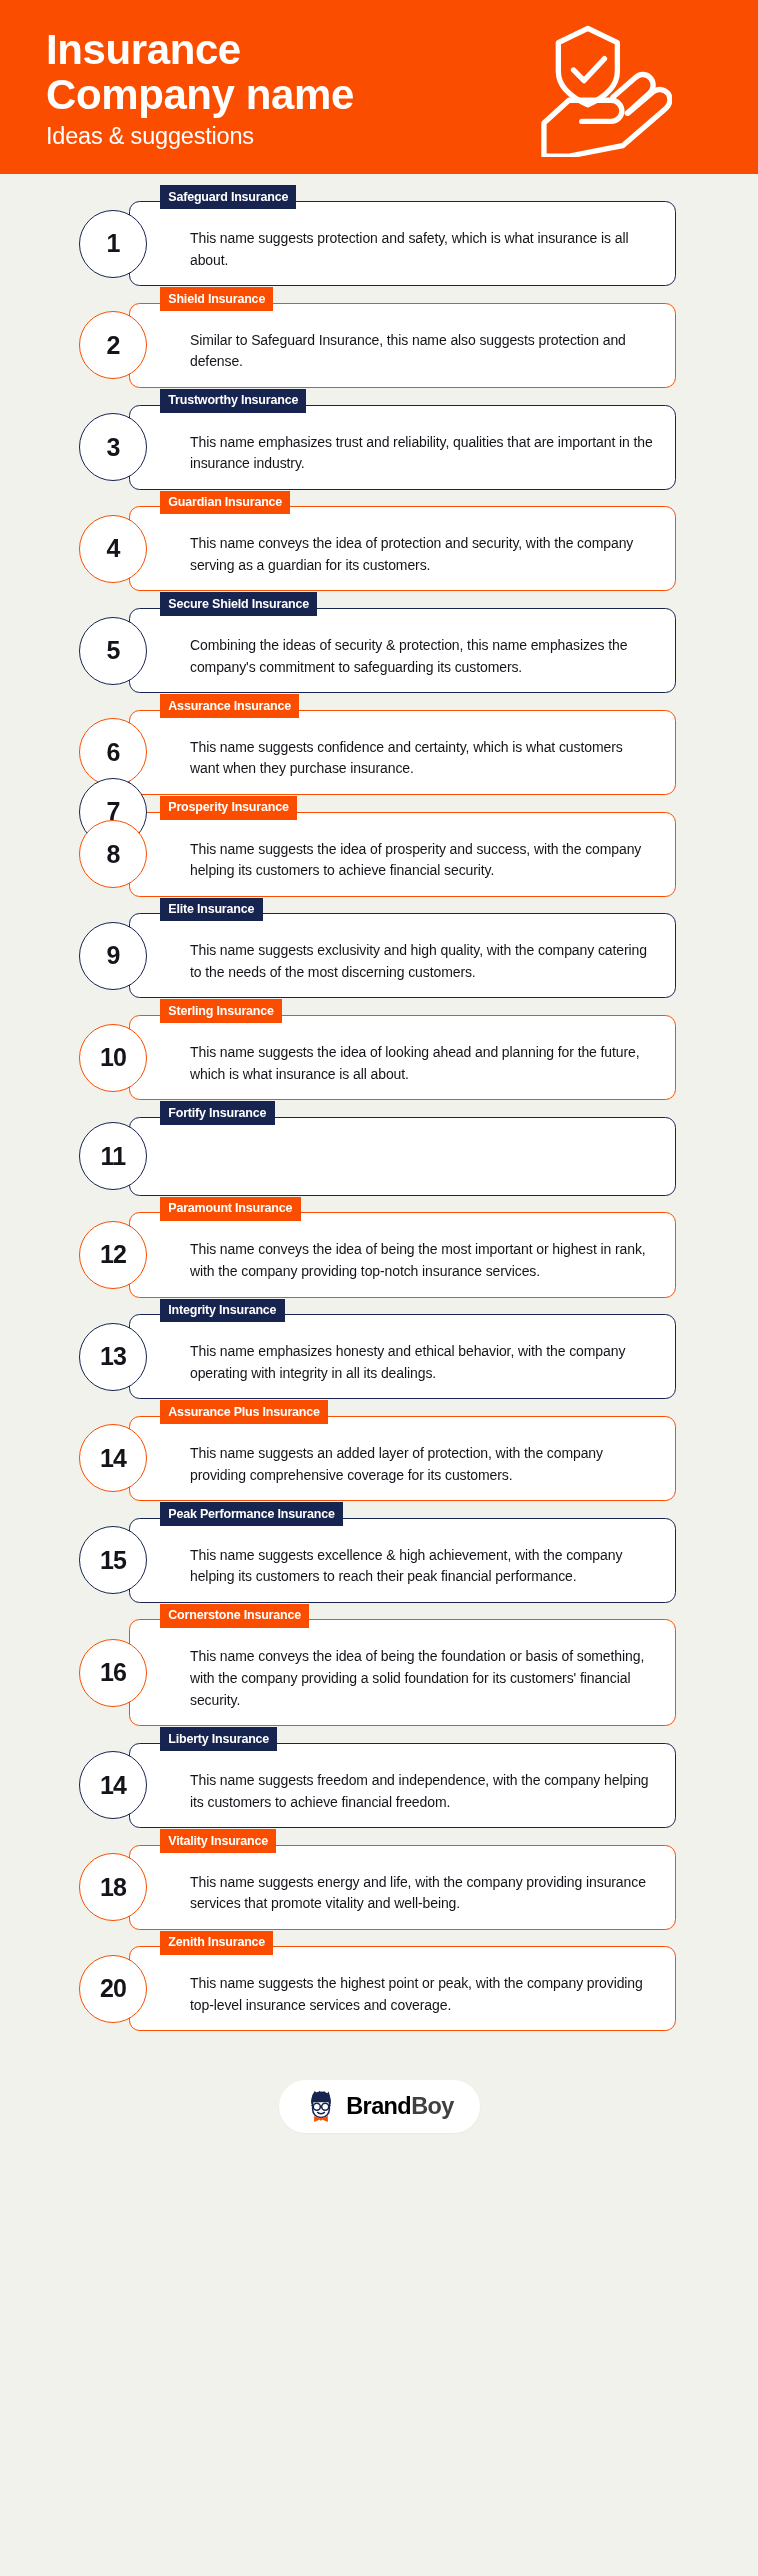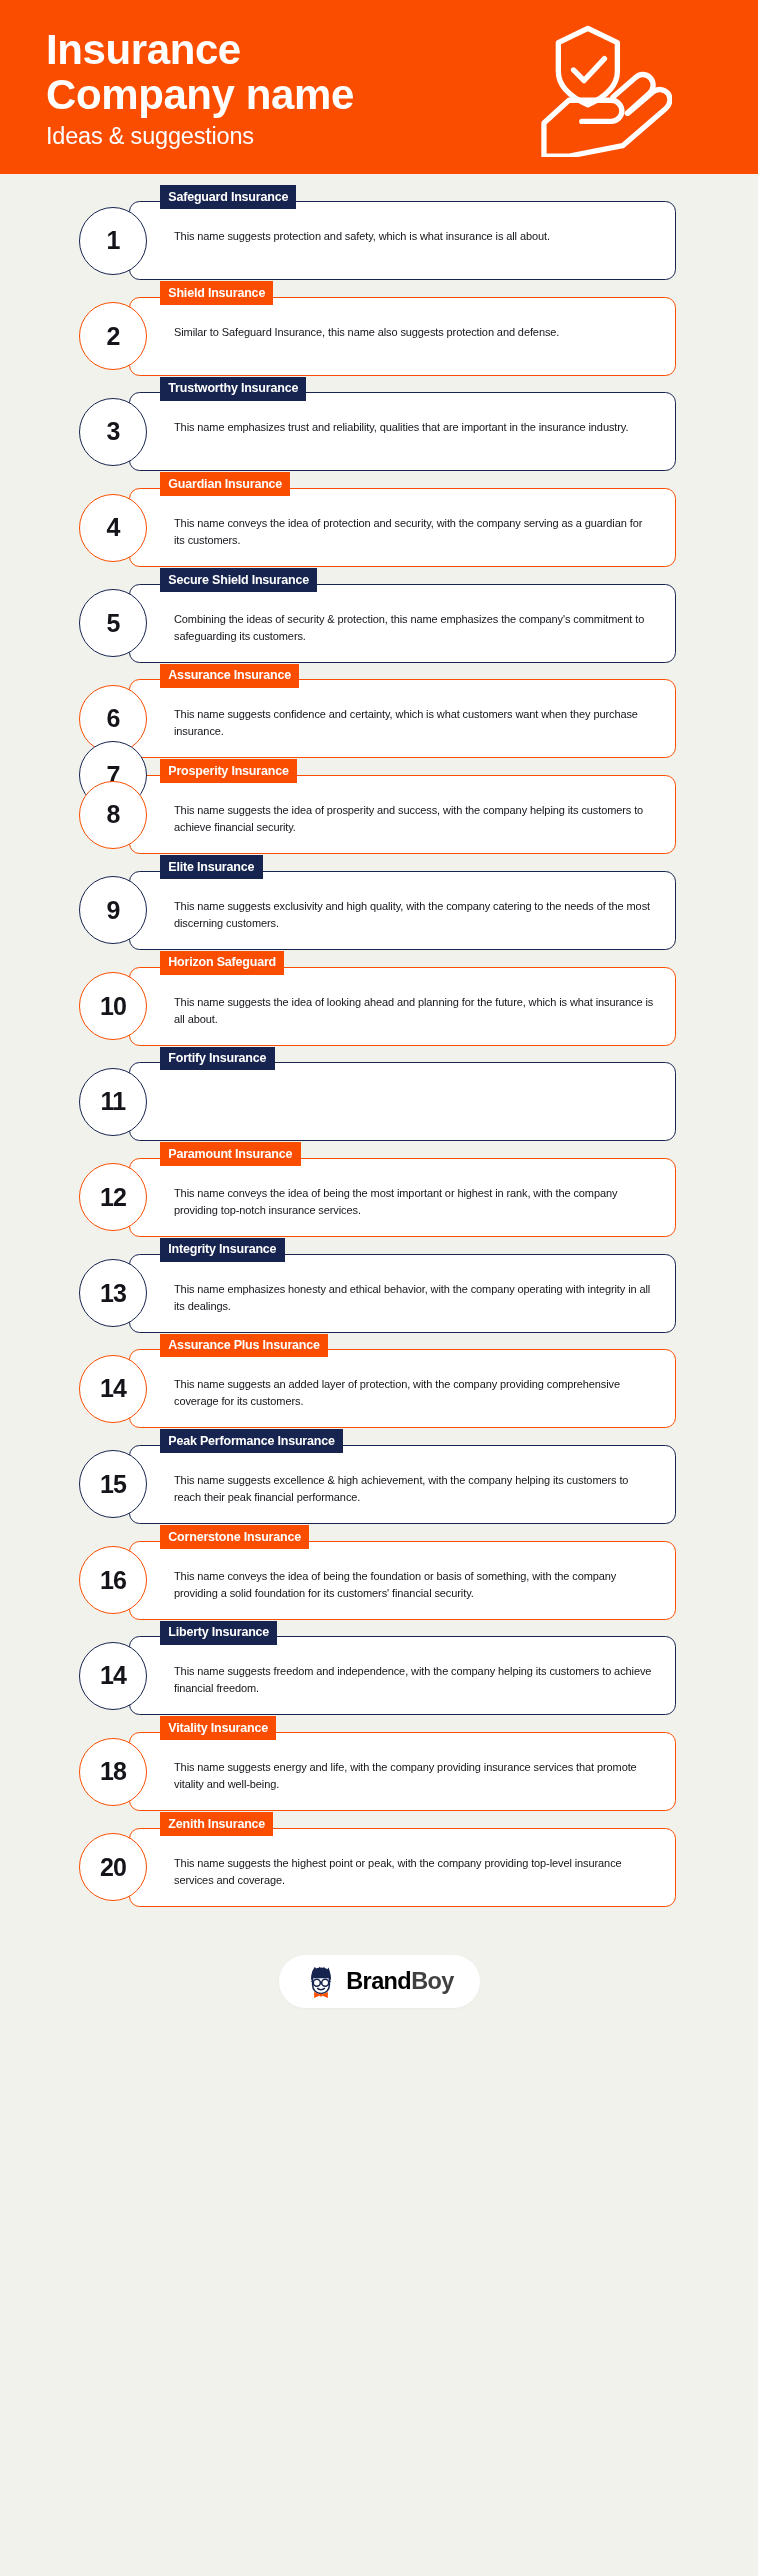--- a/index.html
+++ b/index.html
@@ -54,24 +54,25 @@
     margin-right:83px;
     min-height:79px;
     background:#ffffff;
     border:1.5px solid #16244f;
     border-radius:10.6px;
     padding:26px 20px 13.7px 44px;
   }
   .item.orange .card { border-color:#fa4d00; }
 
   .card-desc {
-    font-size:11px;
+    font-size:14px;
     line-height:1.55;
     color:#14141a;
     letter-spacing:-0.1px;
+    margin-left:16px;
   }
 
   
   .pill {
     position:absolute;
     top:-16.7px; left:30px;
     background:#16244f;
     color:#ffffff;
     font-size:12.5px;
     font-weight:bold;
@@ -222,21 +223,21 @@
       <div class="card">
         <div class="pill">Elite Insurance</div>
         <div class="card-desc">This name suggests exclusivity and high quality, with the company catering to the needs of the most discerning customers.</div>
       </div>
       <div class="badge">
         <span>9</span>
       </div>
     </div>
     <div class="item orange">
       <div class="card">
-        <div class="pill">Horizon Safeguard</div>
+        <div class="pill">Sterling Insurance</div>
         <div class="card-desc">This name suggests the idea of looking ahead and planning for the future, which is what insurance is all about.</div>
       </div>
       <div class="badge">
         <span>10</span>
       </div>
     </div>
     <div class="item">
       <div class="card">
         <div class="pill">Fortify Insurance</div>
       </div>

